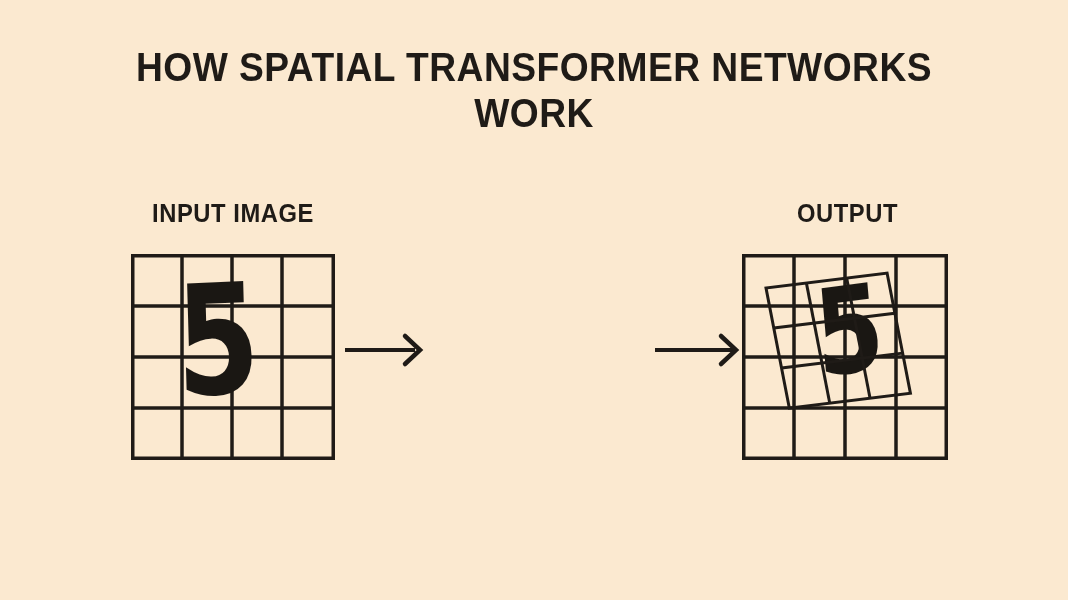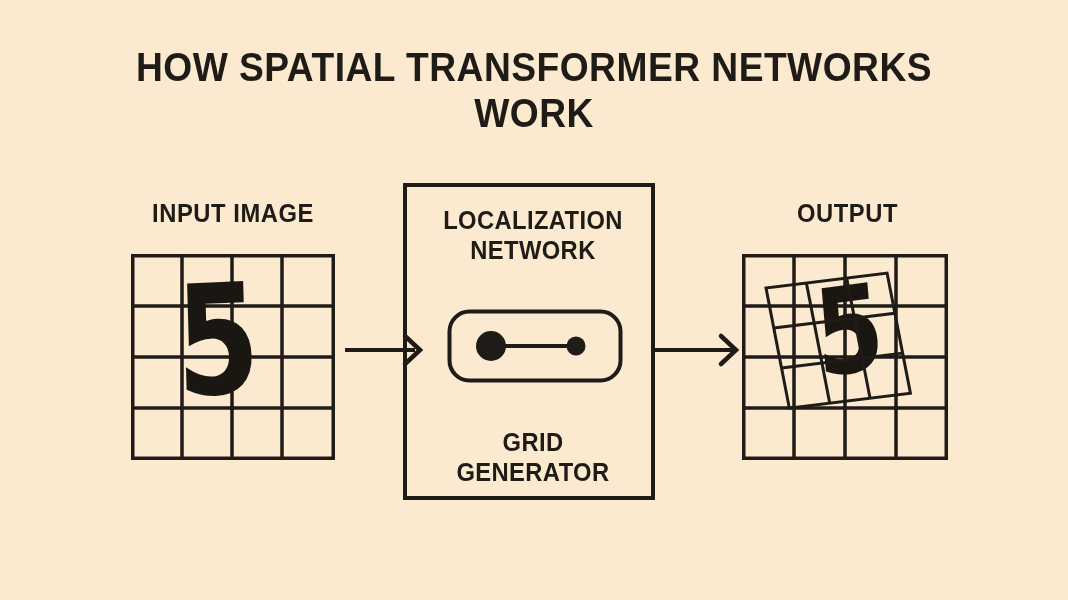--- a/index.html
+++ b/index.html
@@ -155,41 +155,20 @@
 
   <div class="arrow" id="arrow-left">
     <svg width="80" height="40" viewBox="0 0 80 40">
       <g stroke="#1f1b17" stroke-width="4" fill="none" stroke-linecap="butt">
         <line x1="0" y1="20" x2="70" y2="20"></line>
       </g>
       <polyline points="60,6 75,20 60,34" stroke="#1f1b17" stroke-width="4.5" fill="none" stroke-linecap="round" stroke-linejoin="miter"></polyline>
     </svg>
   </div>
 
-  <div id="module-box">
-
-    <div class="module-label" id="module-label-top">
-      <span>LOCALIZATION</span><br>
-      <span>NETWORK</span>
-    </div>
-
-    <div id="pill">
-      <svg width="176" height="74" viewBox="0 0 176 74">
-        <rect x="2.5" y="2.5" width="171" height="69" rx="20" ry="20" fill="none" stroke="#1f1b17" stroke-width="4"></rect>
-        <line x1="44" y1="37" x2="128" y2="37" stroke="#1f1b17" stroke-width="4"></line>
-        <circle cx="44" cy="37" r="15" fill="#1f1b17"></circle>
-        <circle cx="129" cy="37" r="9.5" fill="#1f1b17"></circle>
-      </svg>
-    </div>
-
-    <div class="module-label" id="module-label-bottom">
-      <span>GRID</span><br>
-      <span>GENERATOR</span>
-    </div>
-  </div>
 
   <div class="arrow" id="arrow-right">
     <svg width="90" height="40" viewBox="0 0 90 40">
       <g stroke="#1f1b17" stroke-width="4" fill="none" stroke-linecap="butt">
         <line x1="0" y1="20" x2="78" y2="20"></line>
       </g>
       <polyline points="66,6 81,20 66,34" stroke="#1f1b17" stroke-width="4.5" fill="none" stroke-linecap="round" stroke-linejoin="miter"></polyline>
     </svg>
   </div>
 

